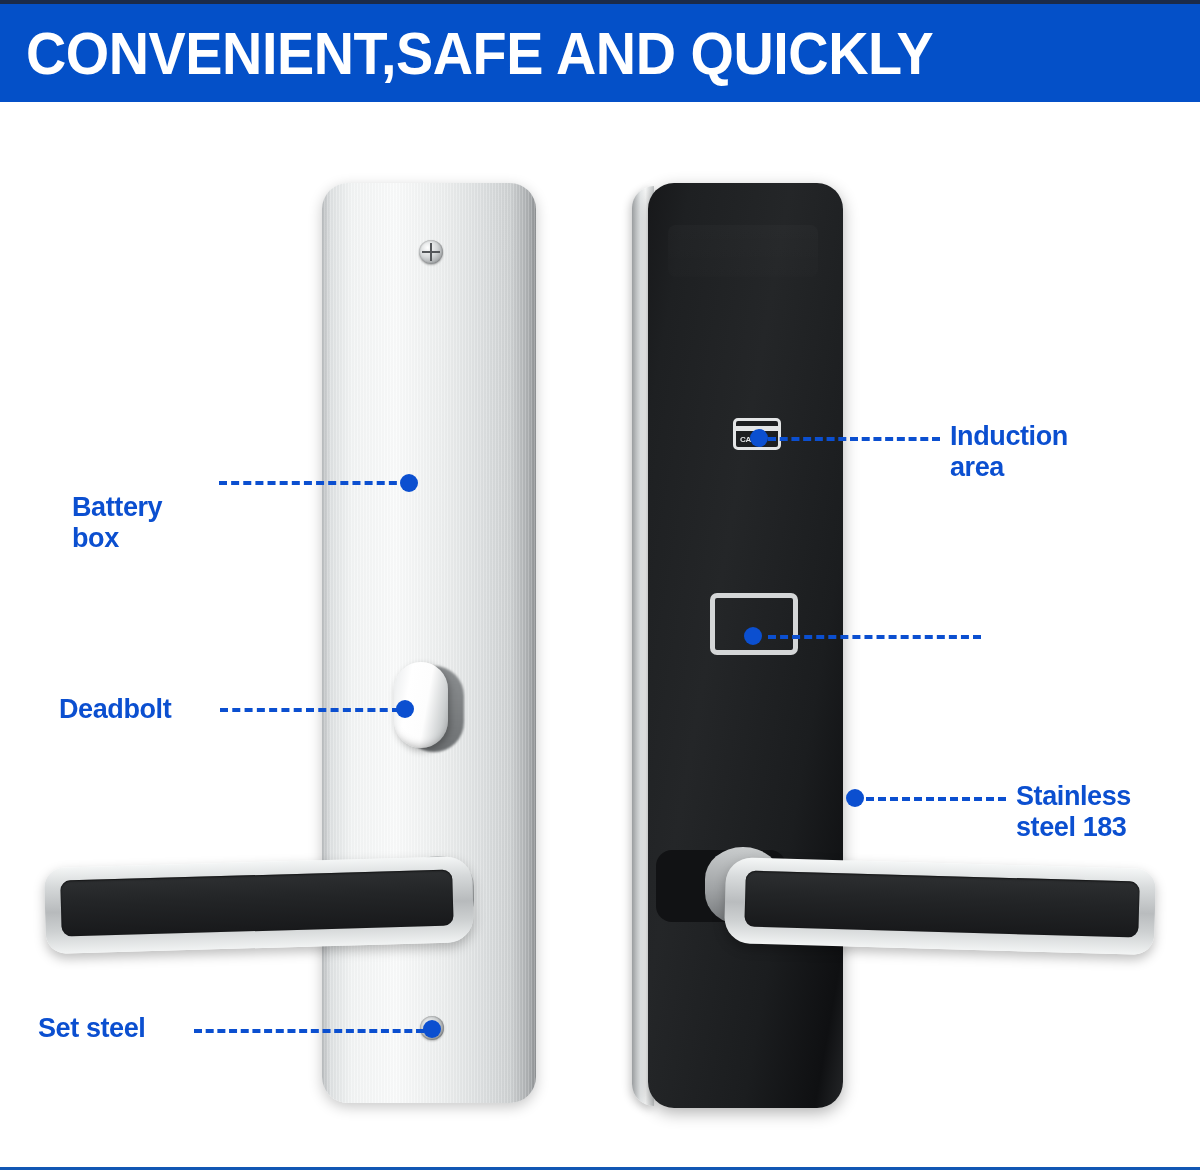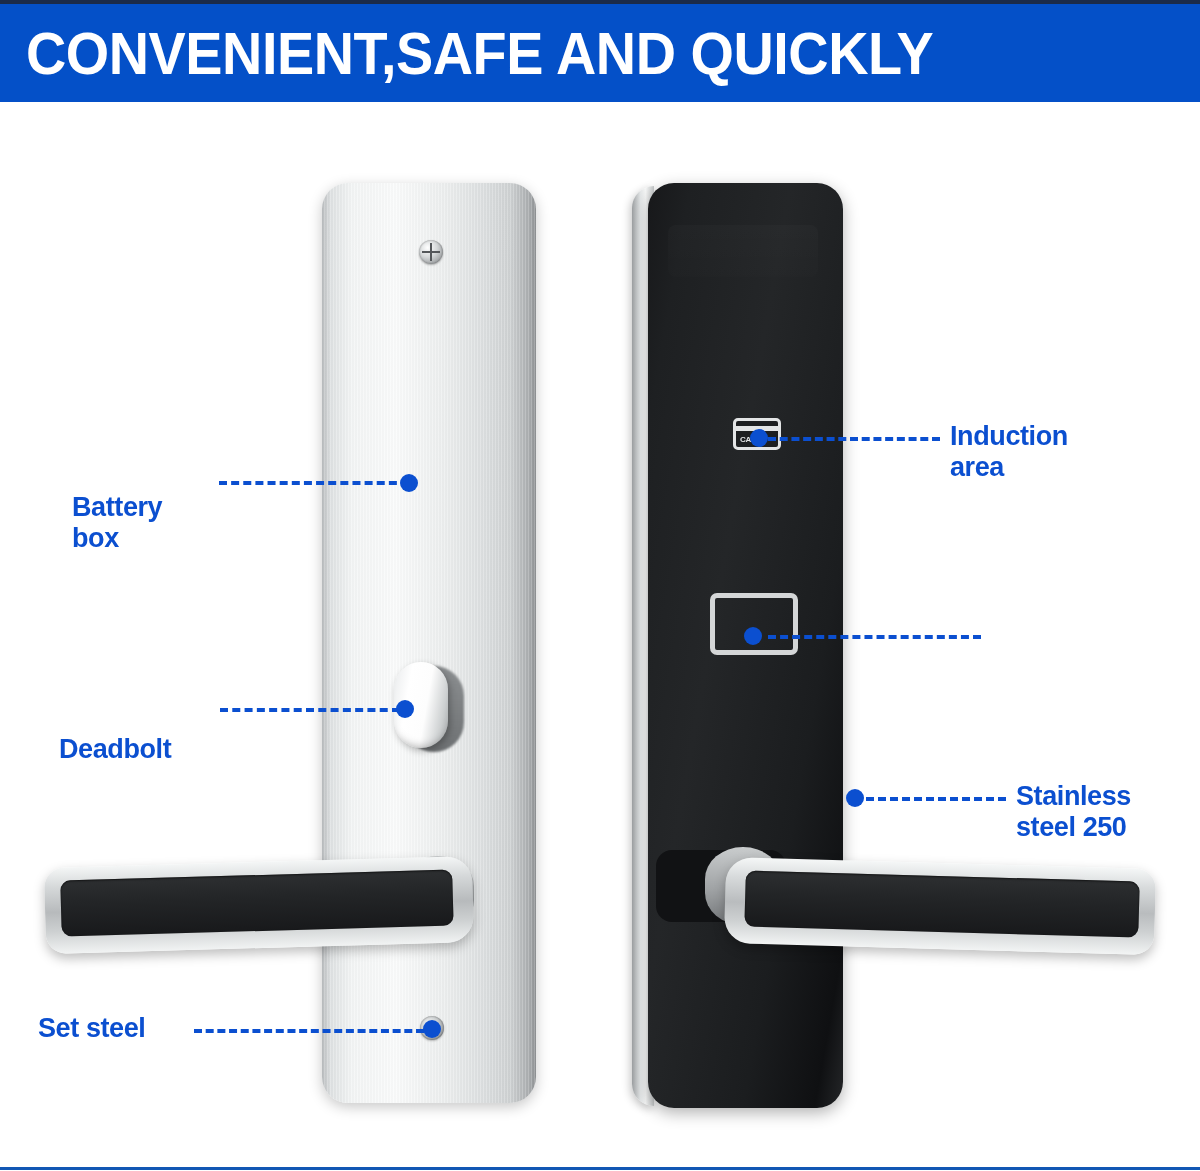--- a/index.html
+++ b/index.html
@@ -417,36 +417,36 @@
   <div class="handle-right-neck"></div>
   <div class="handle-right">
     <div class="handle-right-inset"></div>
   </div>
 
   <div class="callout-label" style="left:72px; top:460px;margin-top:32px;">Battery
 box</div>
   <div class="leader" style="left:219px; top:481px; width:190px;"></div>
   <div class="leader-dot" style="left:400px; top:474px;"></div>
 
-  <div class="callout-label" style="left:59px; top:694px;margin-top:40px;">Deadbolt</div>
+  <div class="callout-label" style="left:59px; top:694px;">Deadbolt</div>
   <div class="leader" style="left:220px; top:708px; width:180px;"></div>
   <div class="leader-dot" style="left:396px; top:700px;"></div>
 
   <div class="callout-label" style="left:38px; top:1013px;">Set steel</div>
   <div class="leader" style="left:194px; top:1029px; width:230px;"></div>
   <div class="leader-dot" style="left:423px; top:1020px;"></div>
 
   <div class="callout-label right-side" style="left:950px; top:421px;">Induction
 area</div>
   <div class="leader" style="left:768px; top:437px; width:172px;"></div>
   <div class="leader-dot" style="left:750px; top:429px;"></div>
 
   <div class="leader" style="left:768px; top:635px; width:213px;"></div>
   <div class="leader-dot" style="left:744px; top:627px;"></div>
 
   <div class="callout-label right-side" style="left:1016px; top:781px;">Stainless
-steel 250</div>
+steel 183</div>
   <div class="leader" style="left:866px; top:797px; width:140px;"></div>
   <div class="leader-dot" style="left:846px; top:789px;"></div>
 
   <div class="bottom-rule"></div>
 
 </div>
 
 </body></html>

